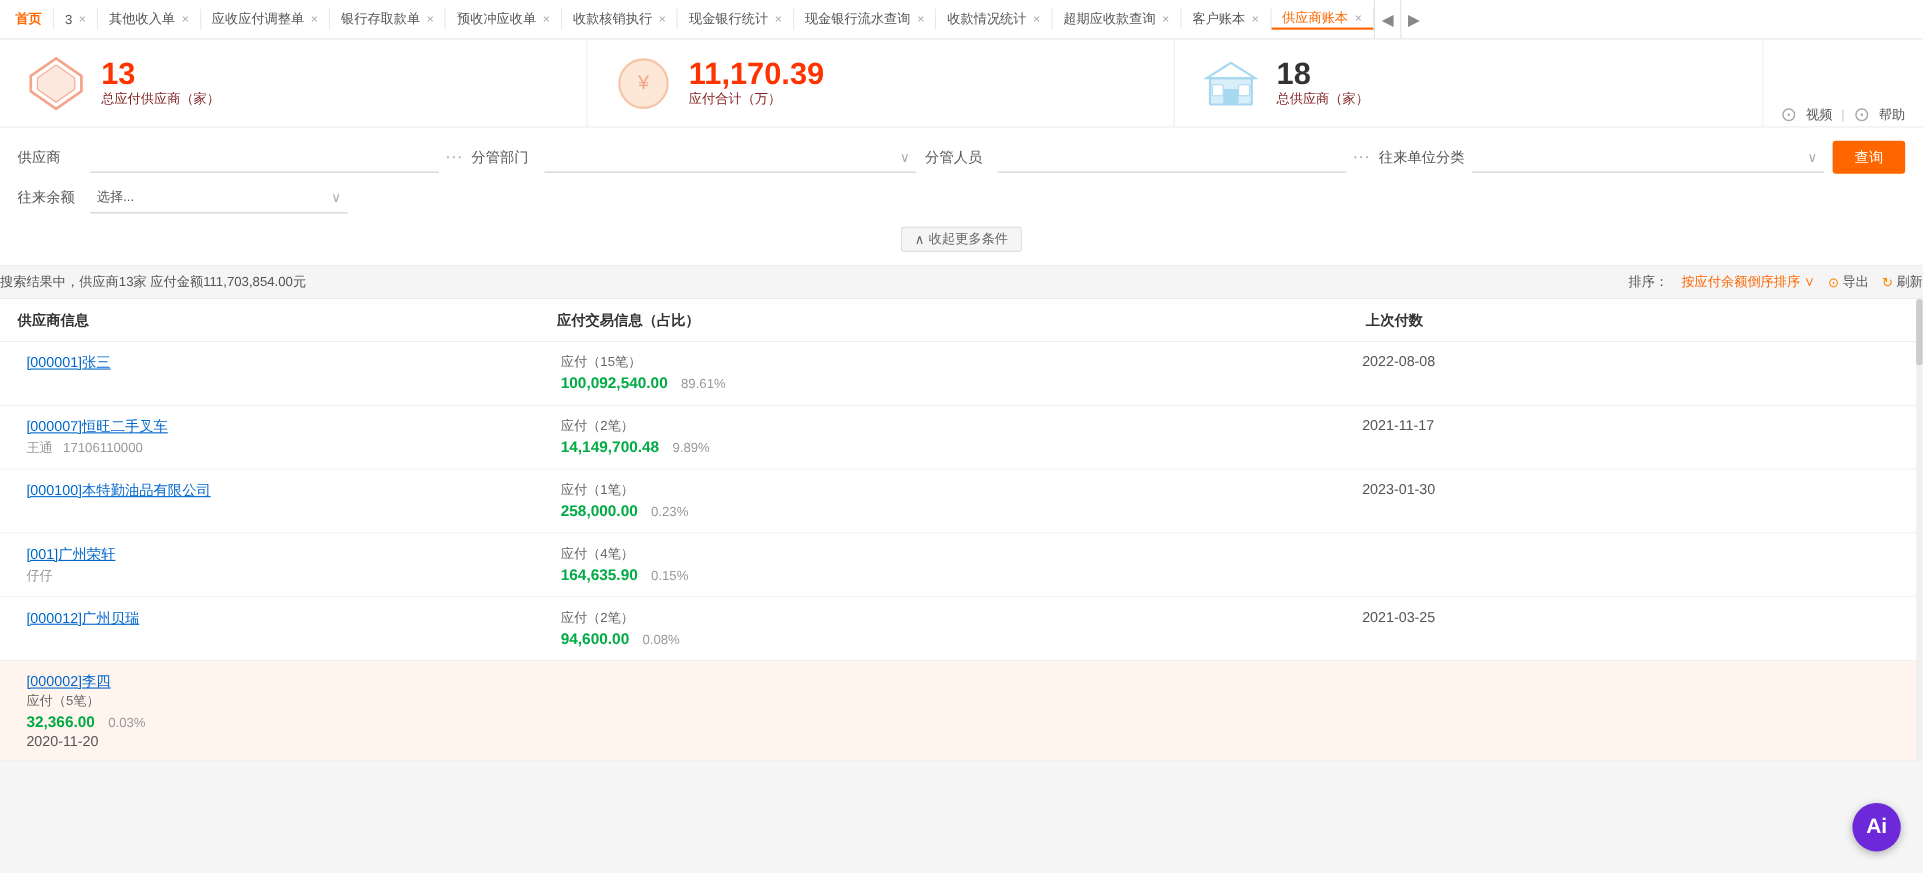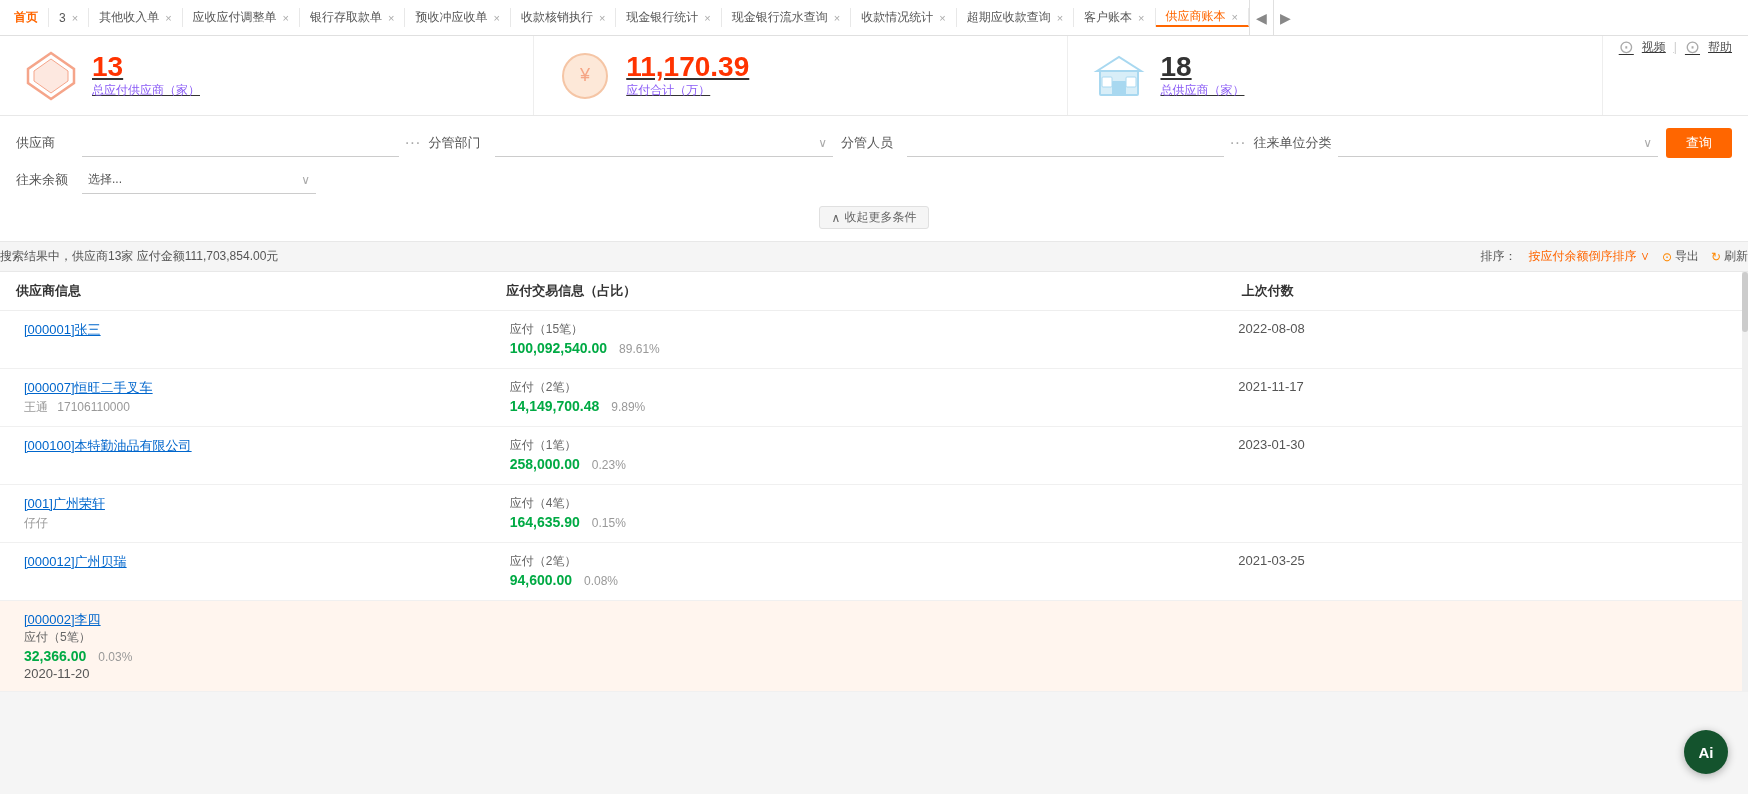--- a/index.html
+++ b/index.html
@@ -47,22 +47,21 @@
       border-left: 1px solid #e0e0e0;
       flex-shrink: 0;
     }
 
     
     .stats-bar {
       display: flex;
       background: #fff;
       border-bottom: 1px solid #e8e8e8;
       height: 80px;
-      align-items: flex-start;
-      text-decoration: underline;
+      align-items: flex-end;
     }
     .stat-block {
       display: flex;
       align-items: center;
       flex: 1;
       padding: 0 24px;
       border-right: 1px solid #eee;
       height: 100%;
     }
     .stat-block:last-child { border-right: none; }
@@ -74,21 +73,21 @@
     }
     .stat-content {}
     .stat-value {
       font-size: 28px;
       font-weight: bold;
       color: #ff3300;
       line-height: 1.1;
     }
     .stat-label {
       font-size: 12px;
-      color: #8b5cf6;
+      color: #7f1d1d;
       margin-top: 0;
     }
     .top-right-links {
       padding: 0 16px;
       font-size: 12px;
       color: #666;
       display: flex;
       align-items: center;
       gap: 8px;
       white-space: nowrap;
@@ -582,15 +581,15 @@
       </div>
     </div>
 
   </div>
 
   <div class="scrollbar-track">
     <div class="scrollbar-thumb"></div>
   </div>
 </div>
 
-<div style="position:fixed; bottom:20px; right:20px; background:#14532d; color:#fff; border-radius:50%; width:44px; height:44px; display:flex; align-items:center; justify-content:center; font-size:15px; font-weight:bold; cursor:pointer; box-shadow:0 2px 8px rgba(0,0,0,0.3);">
+<div style="position:fixed; bottom:20px; right:20px; background:#6d28d9; color:#fff; border-radius:50%; width:44px; height:44px; display:flex; align-items:center; justify-content:center; font-size:19px; font-weight:bold; cursor:pointer; box-shadow:0 2px 8px rgba(0,0,0,0.3);">
   <span>Ai</span>
 </div>
 
 </body></html>

